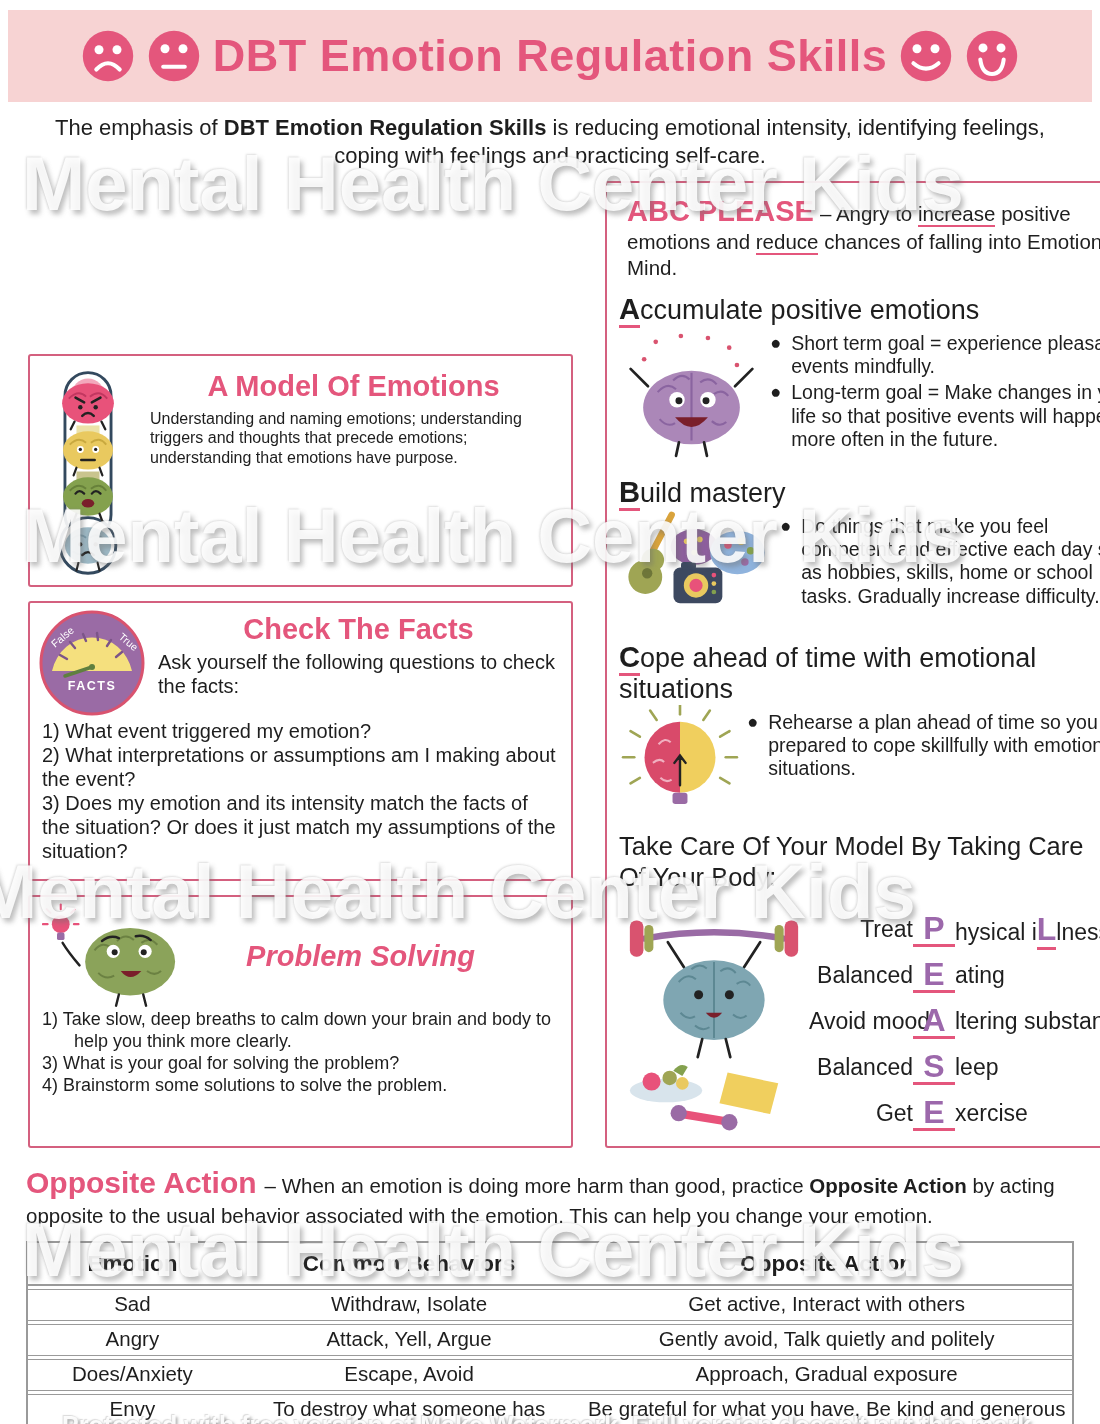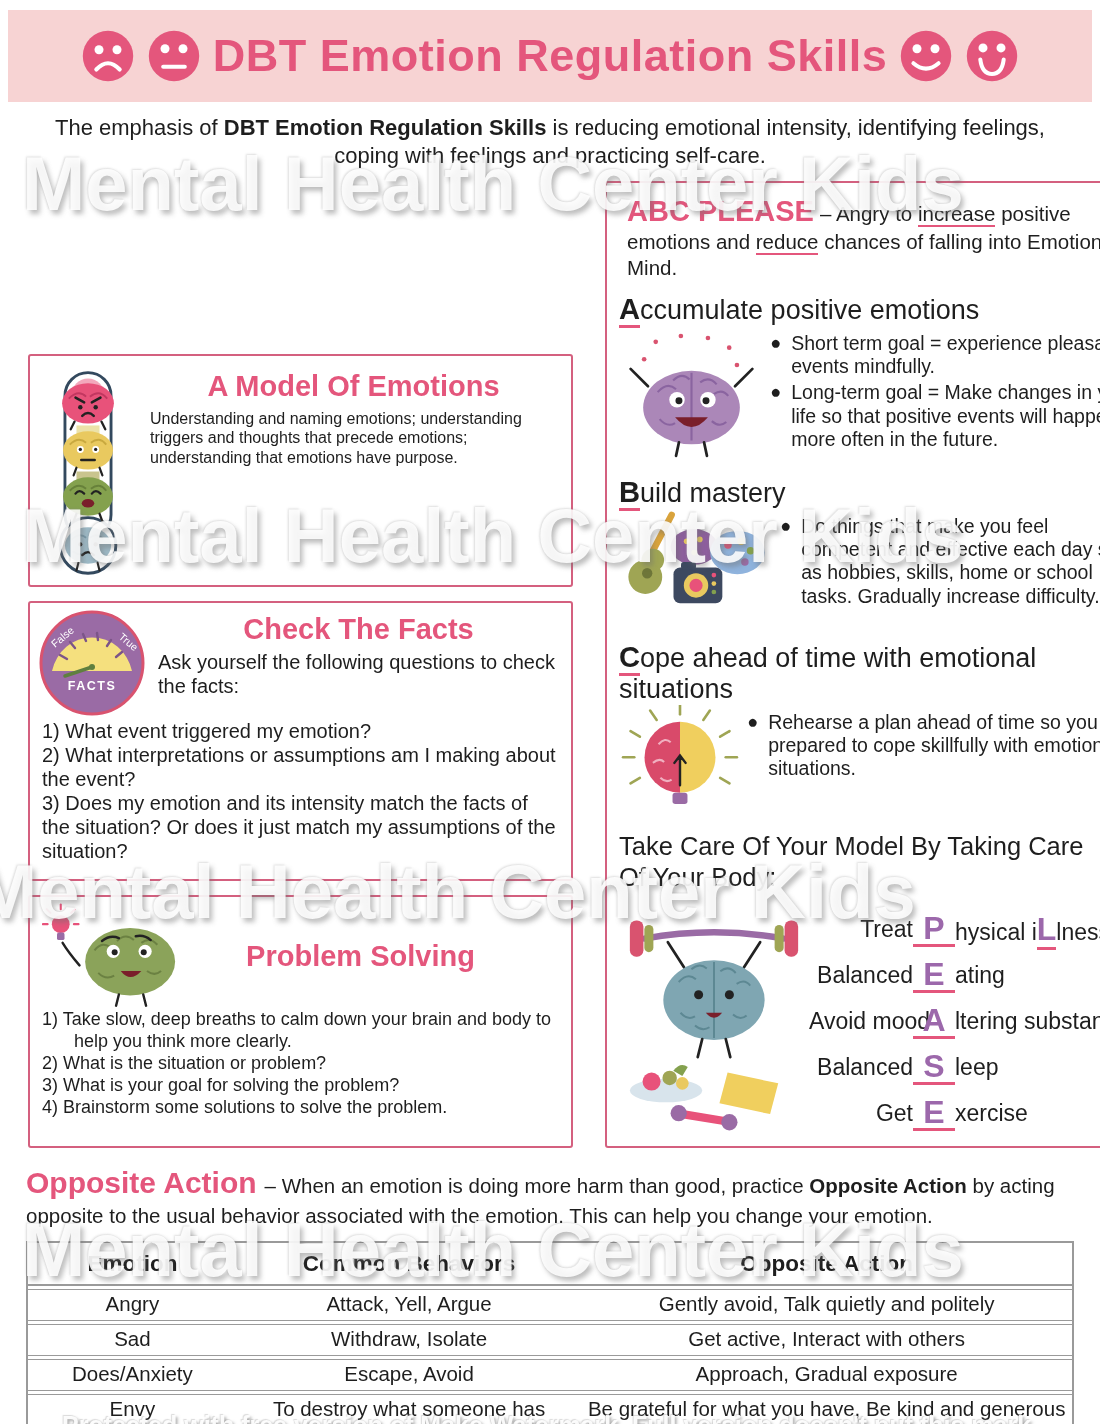--- a/index.html
+++ b/index.html
@@ -37,21 +37,21 @@
   .facts-right { flex:1; padding-top:2px; }
   .facts-intro { margin-top:4px; font-size:20px; line-height:1.2; }
   .facts-q { font-size:20px; line-height:1.2; }
   .facts-questions { margin-top:2px; }
   .facts-note { margin-top:13px; font-size:20px; line-height:1.2; }
 
   
   .box-ps { height:253px; padding:6px 12px; overflow:hidden; }
   .ps-top { display:flex; align-items:center; }
   .ps-icon { flex:none; }
-  .ps-title { flex:1; text-align:center; padding-right:30px; }
+  .ps-title { flex:1; text-align:center; padding-right:30px;font-style:italic; }
   .ps-step { font-size:18px; line-height:1.22; padding-left:32px; text-indent:-32px; }
 
   
   .box-abc { flex:1; padding:10px 12px; overflow:hidden; }
   .abc-head { font-size:20.5px; line-height:1.25; padding-left:8px; }
   .abc-title { font-size:29px; font-weight:800; color:#e4567c; margin-right:6px; }
   .sec-head { margin-top:12px; font-size:27px; }
   .abc-letter { font-weight:800; font-size:1.08em; border-bottom:3px solid #e4567c; }
   .sec-row { display:flex; align-items:flex-start; }
   .sec-icon { flex:none; }
@@ -226,21 +226,20 @@
               <circle cx="77.5" cy="52" r="3.2" fill="#222"></circle>
             <circle cx="110" cy="51" r="7" fill="#fff"></circle>
               <circle cx="108.5" cy="52" r="3.2" fill="#222"></circle>
             <path d="M84,72 q10,13 22,0 z" fill="#7a1f2b"></path>
             <path d="M82,97 l-3,12 M108,97 l3,12" stroke="#222" stroke-width="2.6" stroke-linecap="round"></path>
           </svg>
           <div class="ps-title box-title">Problem Solving</div>
         </div>
         <div>
             <div class="ps-step">1) Take slow, deep breaths to calm down your brain and body to help you think more clearly.</div>
-            <div class="ps-step">2) What is the situation or problem?</div>
             <div class="ps-step">3) What is your goal for solving the problem?</div>
             <div class="ps-step">4) Brainstorm some solutions to solve the problem.</div>
           </div>
       </div>
 
     </div>
 
     <div class="right-col">
       <div class="box box-abc">
 
@@ -400,28 +399,28 @@
         </colgroup>
       <thead>
         <tr>
           <th>Emotion</th>
           <th>Common Behaviors</th>
           <th>Opposite Action</th>
         </tr>
       </thead>
       <tbody>
           <tr>
+            <td>Sad</td>
+            <td>Withdraw, Isolate</td>
+            <td>Get active, Interact with others</td>
+          </tr>
+          <tr>
             <td>Angry</td>
             <td>Attack, Yell, Argue</td>
             <td>Gently avoid, Talk quietly and politely</td>
-          </tr>
-          <tr>
-            <td>Sad</td>
-            <td>Withdraw, Isolate</td>
-            <td>Get active, Interact with others</td>
           </tr>
           <tr>
             <td>Does/Anxiety</td>
             <td>Escape, Avoid</td>
             <td>Approach, Gradual exposure</td>
           </tr>
           <tr>
             <td>Envy</td>
             <td>To destroy what someone has</td>
             <td>Be grateful for what you have, Be kind and generous</td>

